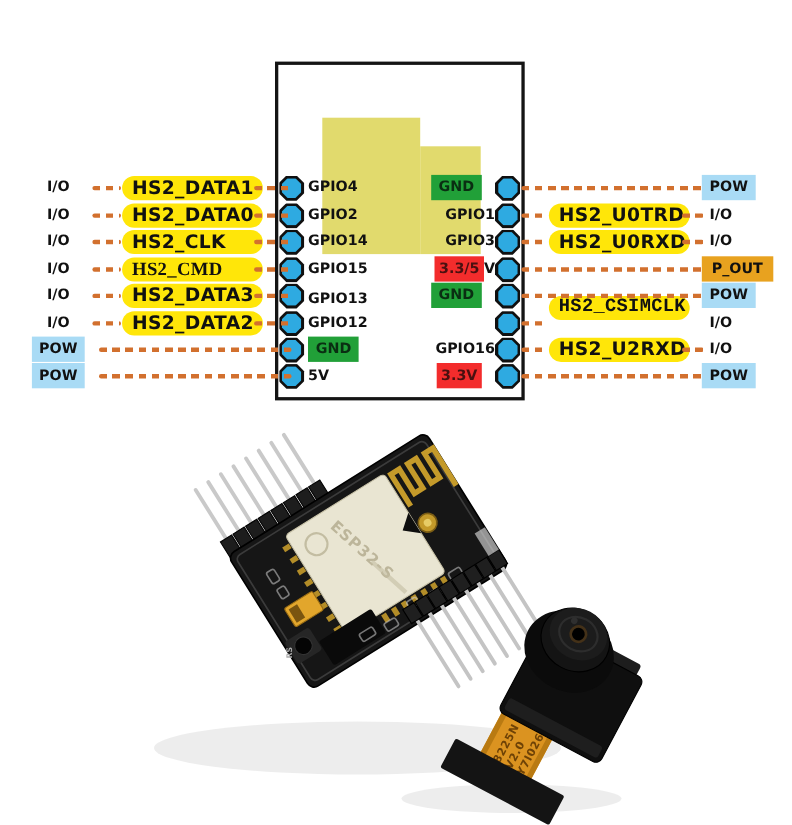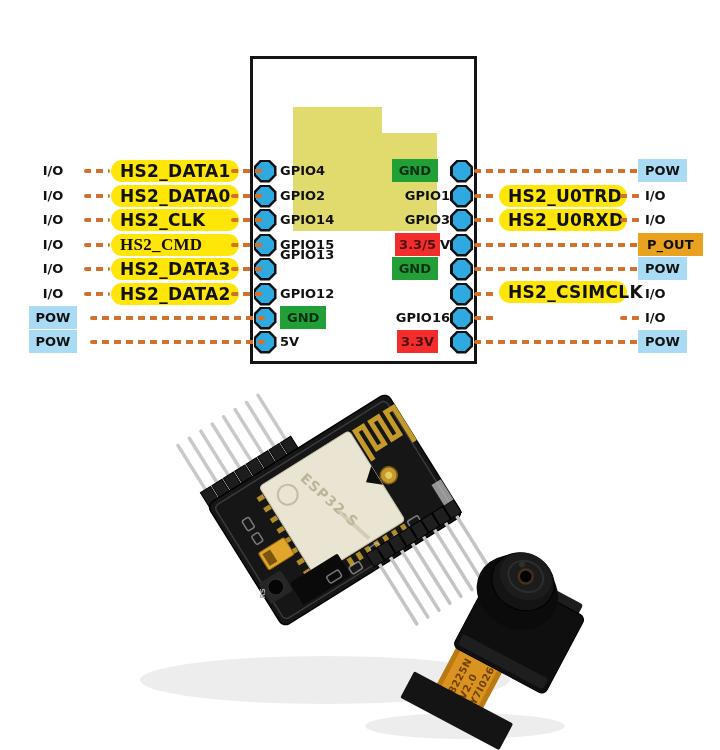--- a/index.html
+++ b/index.html
@@ -188,21 +188,21 @@
         <i></i>
       </div>
       <div class="slot name-left" style="top: 233px;">GPIO15</div>
       <div class="slot type-left" style="top: 257px;">I/O</div>
       <div class="dash" style="left: 84px; top: 267px; width: 26px;"></div>
       <div class="pill" style="left: 111px; top: 258px;">HS2_DATA3</div>
       <div class="dash" style="left: 231px; top: 267px; width: 34px;"></div>
       <div class="pin" style="left: 253.5px; top: 257.5px;">
         <i></i>
       </div>
-      <div class="slot name-left" style="top: 243px; text-align: center;">GPIO13</div>
+      <div class="slot name-left" style="top: 260px; text-align: center;">GPIO13</div>
       <div class="slot type-left" style="top: 282px;">I/O</div>
       <div class="dash" style="left: 84px; top: 292px; width: 26px;"></div>
       <div class="pill" style="left: 111px; top: 283px;">HS2_DATA2</div>
       <div class="dash" style="left: 231px; top: 292px; width: 34px;"></div>
       <div class="pin" style="left: 253.5px; top: 282.5px;">
         <i></i>
       </div>
       <div class="slot name-left" style="top: 282px;">GPIO12</div>
       <div class="slot type-left" style="top: 306px;"><span class="box pow">POW</span></div>
       <div class="dash" style="left: 90px; top: 316px; width: 175px;"></div>
@@ -247,27 +247,28 @@
       <div class="slot name-right" style="top: 257px;"><span class="box gnd end-gap">GND</span></div>
       <div class="pin" style="left: 450px; top: 257.5px;">
         <i></i>
       </div>
       <div class="dash" style="left: 474px; top: 267px; width: 166px;"></div>
       <div class="slot type-right" style="top: 257px;"><span class="box pow">POW</span></div>
       <div class="pin" style="left: 450px; top: 282.5px;">
         <i></i>
       </div>
       <div class="dash" style="left: 474px; top: 292px; width: 24px;"></div>
-      <div class="pill" style="left: 499px; top: 281px;">HS2_CSIMCLK</div>
+      <div class="pill" style="left: 499px; top: 269px; font-family: Liberation Mono, monospace;">HS2_CSIMCLK</div>
       <div class="slot type-right pad" style="top: 282px;">I/O</div>
       <div class="slot name-right" style="top: 306px;">GPIO16</div>
       <div class="pin" style="left: 450px; top: 306.5px;">
         <i></i>
       </div>
       <div class="dash" style="left: 474px; top: 316px; width: 24px;"></div>
+      <div class="pill" style="left: 499px; top: 307px;">HS2_U2RXD</div>
       <div class="dash" style="left: 620px; top: 316px; width: 20px;"></div>
       <div class="slot type-right pad" style="top: 306px;">I/O</div>
       <div class="slot name-right" style="top: 330px;"><span class="box red end-gap">3.3V</span></div>
       <div class="pin" style="left: 450px; top: 330.5px;">
         <i></i>
       </div>
       <div class="dash" style="left: 474px; top: 340px; width: 166px;"></div>
       <div class="slot type-right" style="top: 330px;"><span class="box pow">POW</span></div>
     </div>
 

